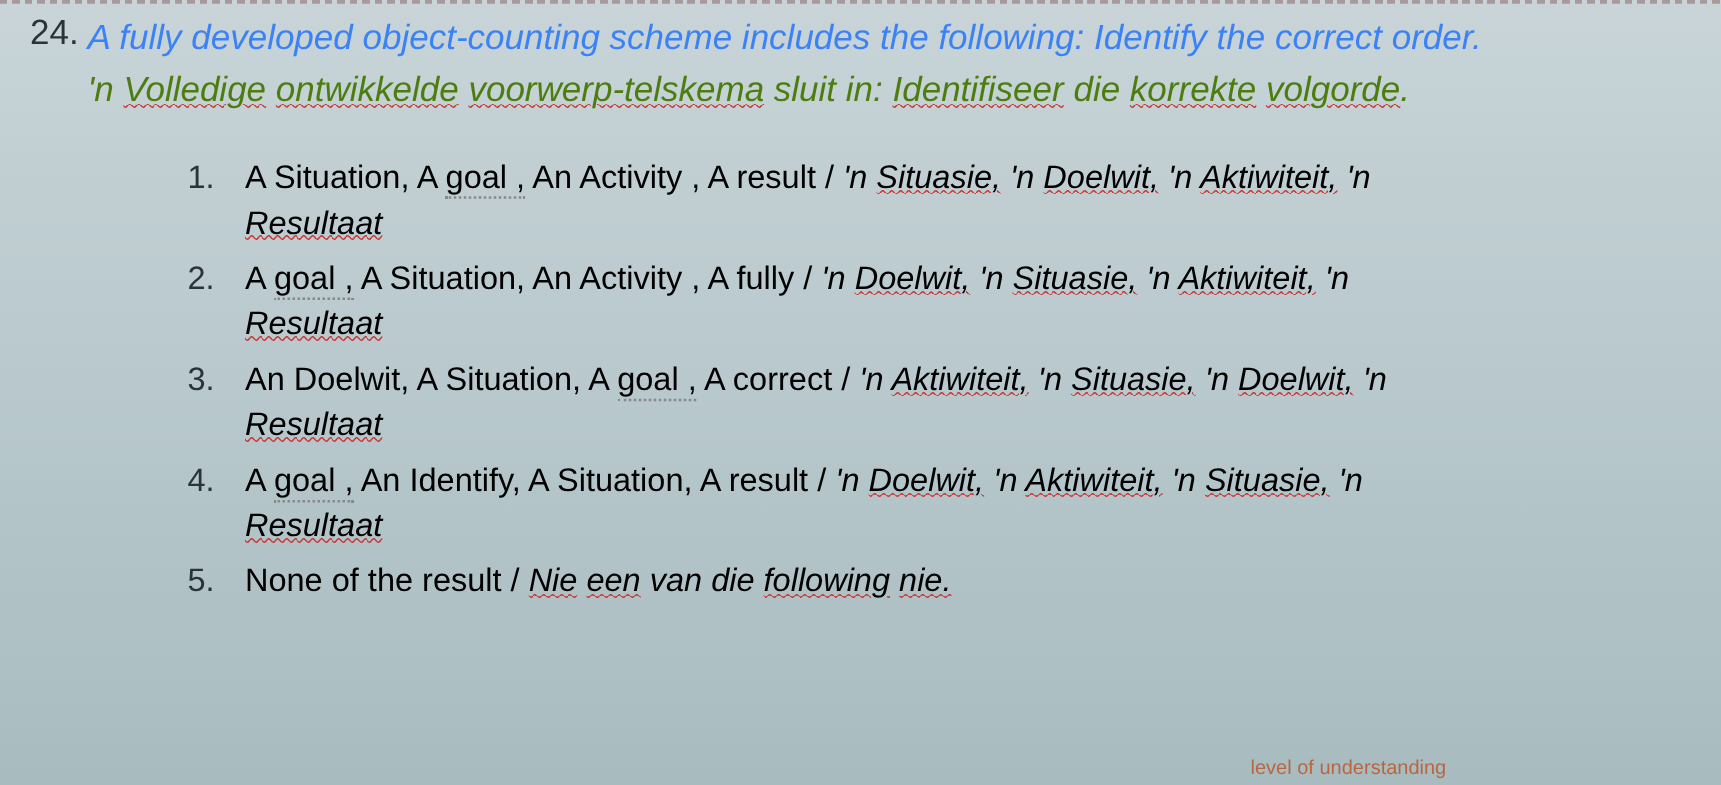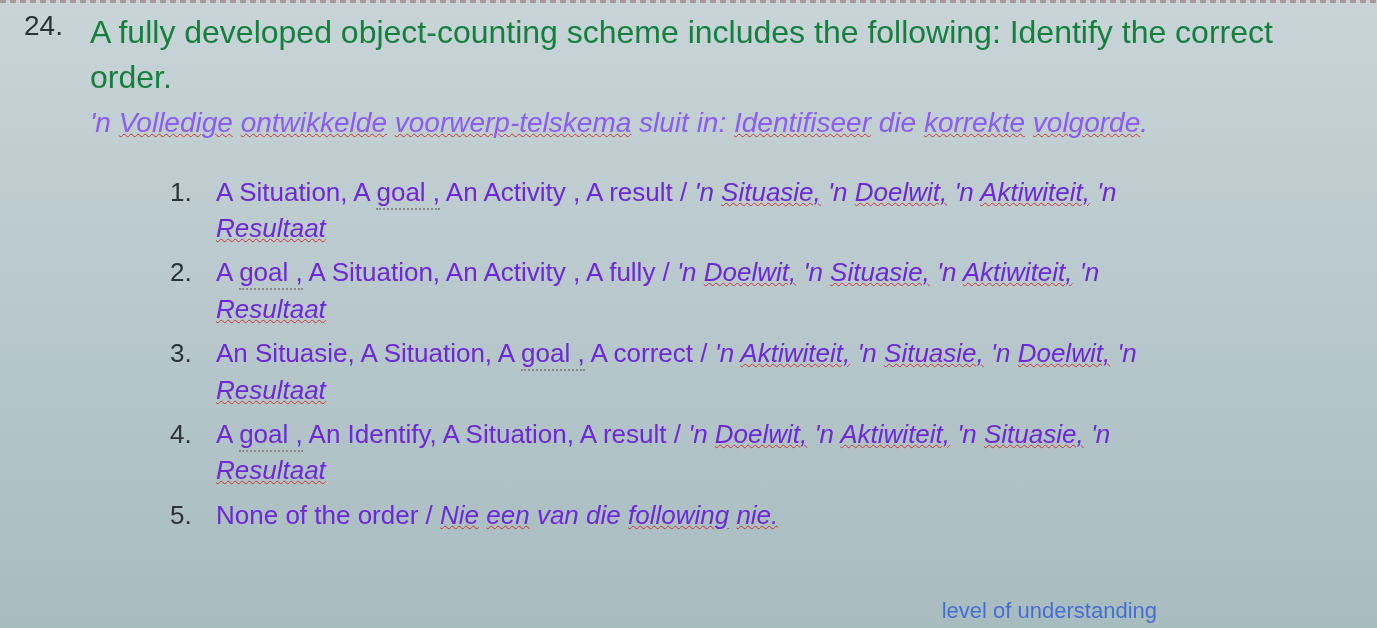--- a/index.html
+++ b/index.html
@@ -13,81 +13,81 @@
       width: 1377px;
       height: 628px;
       padding: 10px 20px;
       color: #2a3438;
       font-size: 24px;
       position: relative;
       overflow: hidden;
     }
     .question-wrapper {
       display: flex;
-      gap: 20px;
     }
     .question-number {
       font-size: 28px;
       color: #2a3438;
       min-width: 50px;
       padding-left: 4px;
     }
     .question-body {
       flex: 1;
     }
     .question-text-en {
-      font-size: 32px;
+      font-size: 28px;
       line-height: 1.4;
-      color: #15803d;
+      color: #3b82f6;
+      font-style: italic;
     }
     .question-text-af {
       font-size: 28px;
       font-style: italic;
       line-height: 1.5;
-      color: #8b5cf6;
+      color: #4d7c0f;
       margin-top: 2px;
     }
     .options {
       margin-top: 30px;
       margin-left: 80px;
     }
     .option {
       display: flex;
       gap: 18px;
       margin-bottom: 8px;
       font-size: 26px;
       line-height: 1.4;
     }
     .option-num {
       min-width: 28px;
       color: #2a3438;
     }
     .option-text {
       flex: 1;
-      color: #6d28d9;
+      color: #000000;
     }
     .wavy-red {
       text-decoration-line: underline;
       text-decoration-style: wavy;
       text-decoration-color: #cc3333;
       text-decoration-thickness: 1px;
     }
     .dotted-under {
       border-bottom: 2px dotted #888;
       padding-bottom: 1px;
     }
     .italic {
       font-style: italic;
     }
     .footer-fragment {
       position: absolute;
       bottom: 4px;
       right: 220px;
-      font-size: 22px;
-      color: #1d4ed8;
+      font-size: 16px;
+      color: #c2410c;
       opacity: 0.7;
     }
     .top-border {
       position: absolute;
       top: 0;
       left: 0;
       right: 0;
       height: 3px;
       background: repeating-linear-gradient(90deg, #7a4040 0px, #7a4040 6px, transparent 6px, transparent 10px);
       opacity: 0.4;
@@ -123,37 +123,37 @@
         <div class="option-num">2.</div>
         <div class="option-text">
           <span>A </span><span class="dotted-under">goal ,</span><span> A Situation, An Activity , A fully / </span><span class="italic"><span>'n </span><span class="wavy-red">Doelwit,</span><span>  'n </span><span class="wavy-red">Situasie,</span><span> 'n </span><span class="wavy-red">Aktiwiteit,</span><span> 'n</span></span><br>
           <span class="italic wavy-red">Resultaat</span>
         </div>
       </div>
 
       <div class="option">
         <div class="option-num">3.</div>
         <div class="option-text">
-          <span>An Situasie, A Situation, A </span><span class="dotted-under">goal ,</span><span> A correct / </span><span class="italic"><span>'n </span><span class="wavy-red">Aktiwiteit,</span><span> 'n </span><span class="wavy-red">Situasie,</span><span> 'n </span><span class="wavy-red">Doelwit,</span><span> 'n</span></span><br>
+          <span>An Doelwit, A Situation, A </span><span class="dotted-under">goal ,</span><span> A correct / </span><span class="italic"><span>'n </span><span class="wavy-red">Aktiwiteit,</span><span> 'n </span><span class="wavy-red">Situasie,</span><span> 'n </span><span class="wavy-red">Doelwit,</span><span> 'n</span></span><br>
           <span class="italic wavy-red">Resultaat</span>
         </div>
       </div>
 
       <div class="option">
         <div class="option-num">4.</div>
         <div class="option-text">
           <span>A </span><span class="dotted-under">goal ,</span><span> An Identify, A Situation, A result / </span><span class="italic"><span>'n </span><span class="wavy-red">Doelwit,</span><span> 'n </span><span class="wavy-red">Aktiwiteit,</span><span> 'n </span><span class="wavy-red">Situasie,</span><span> 'n</span></span><br>
           <span class="italic wavy-red">Resultaat</span>
         </div>
       </div>
 
       <div class="option">
         <div class="option-num">5.</div>
         <div class="option-text">
-          <span>None of the order / </span><span class="italic"><span class="wavy-red">Nie</span><span> </span><span class="wavy-red">een</span><span> van die </span><span class="wavy-red">following</span><span> </span><span class="wavy-red">nie.</span></span>
+          <span>None of the result / </span><span class="italic"><span class="wavy-red">Nie</span><span> </span><span class="wavy-red">een</span><span> van die </span><span class="wavy-red">following</span><span> </span><span class="wavy-red">nie.</span></span>
         </div>
       </div>
 
     </div>
   </div>
 </div>
 
 <div class="footer-fragment">level of understanding</div>
 
 </body></html>

